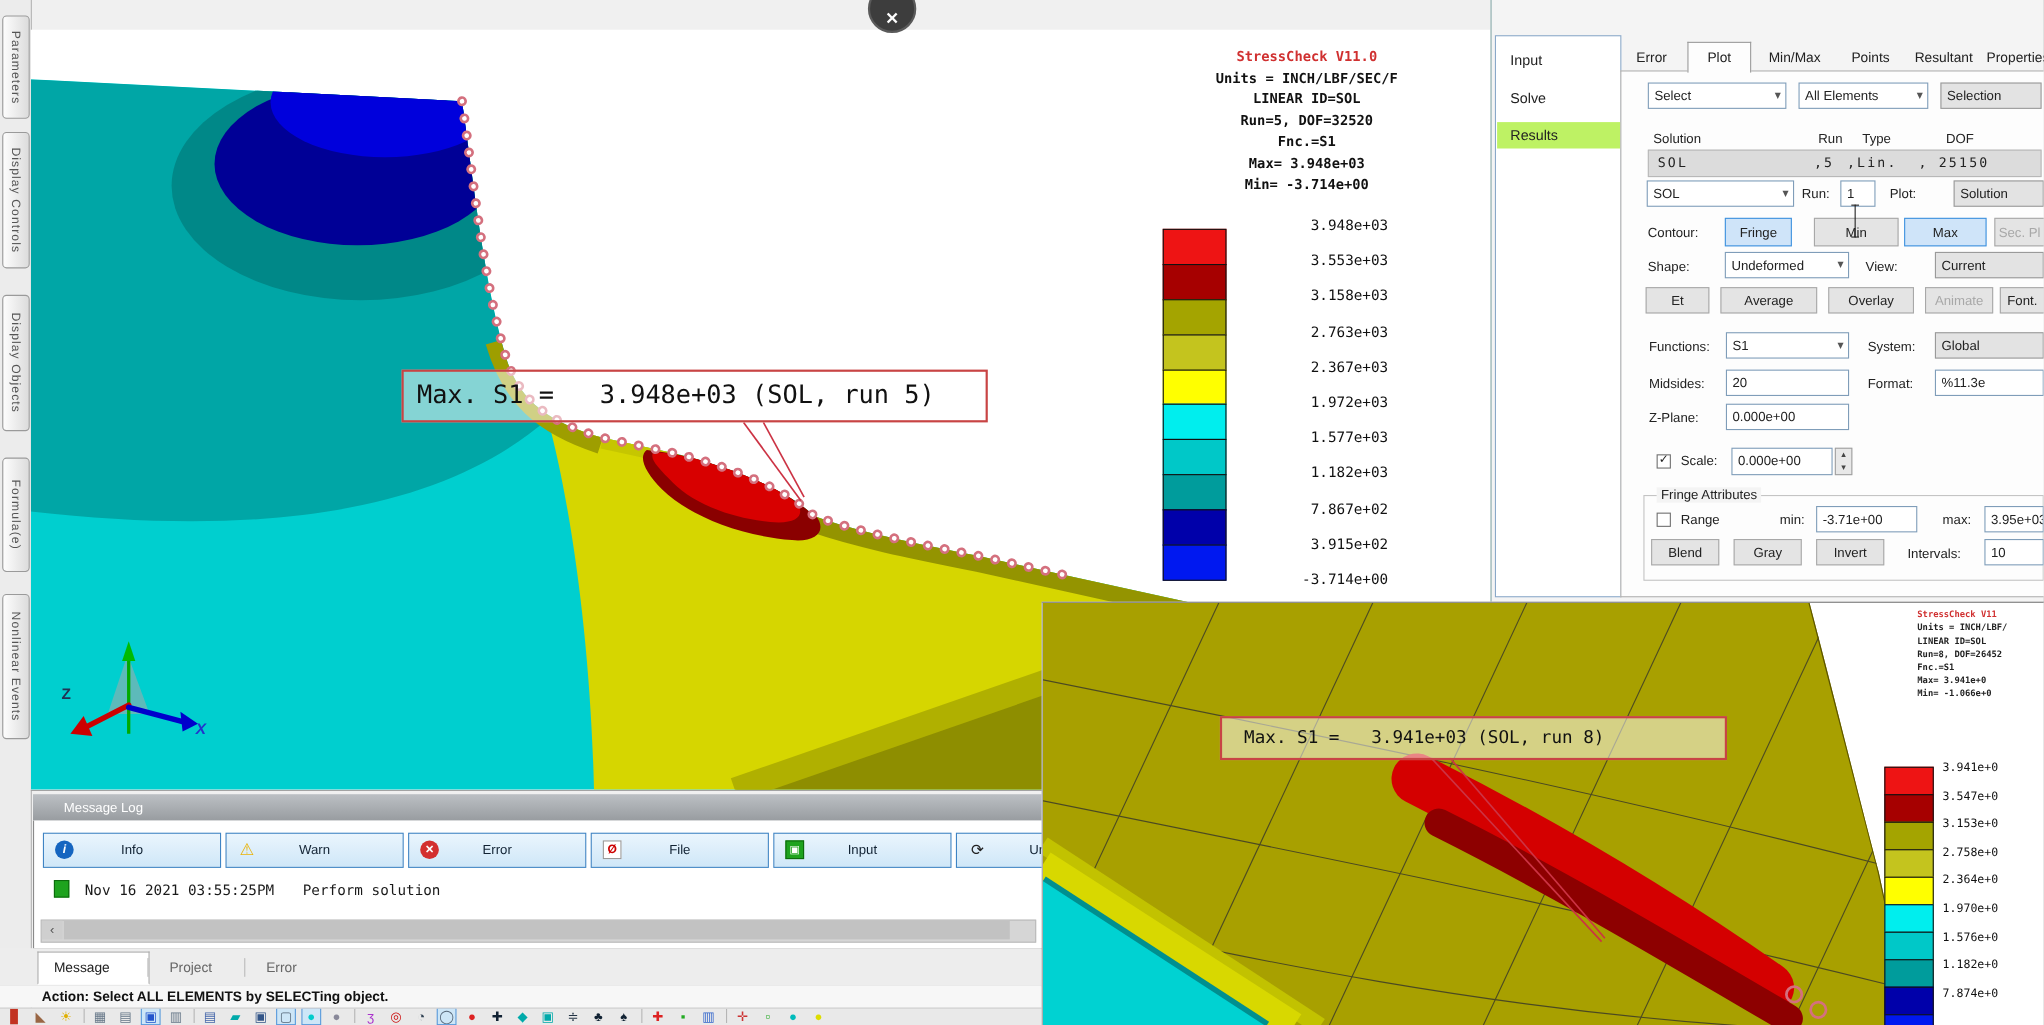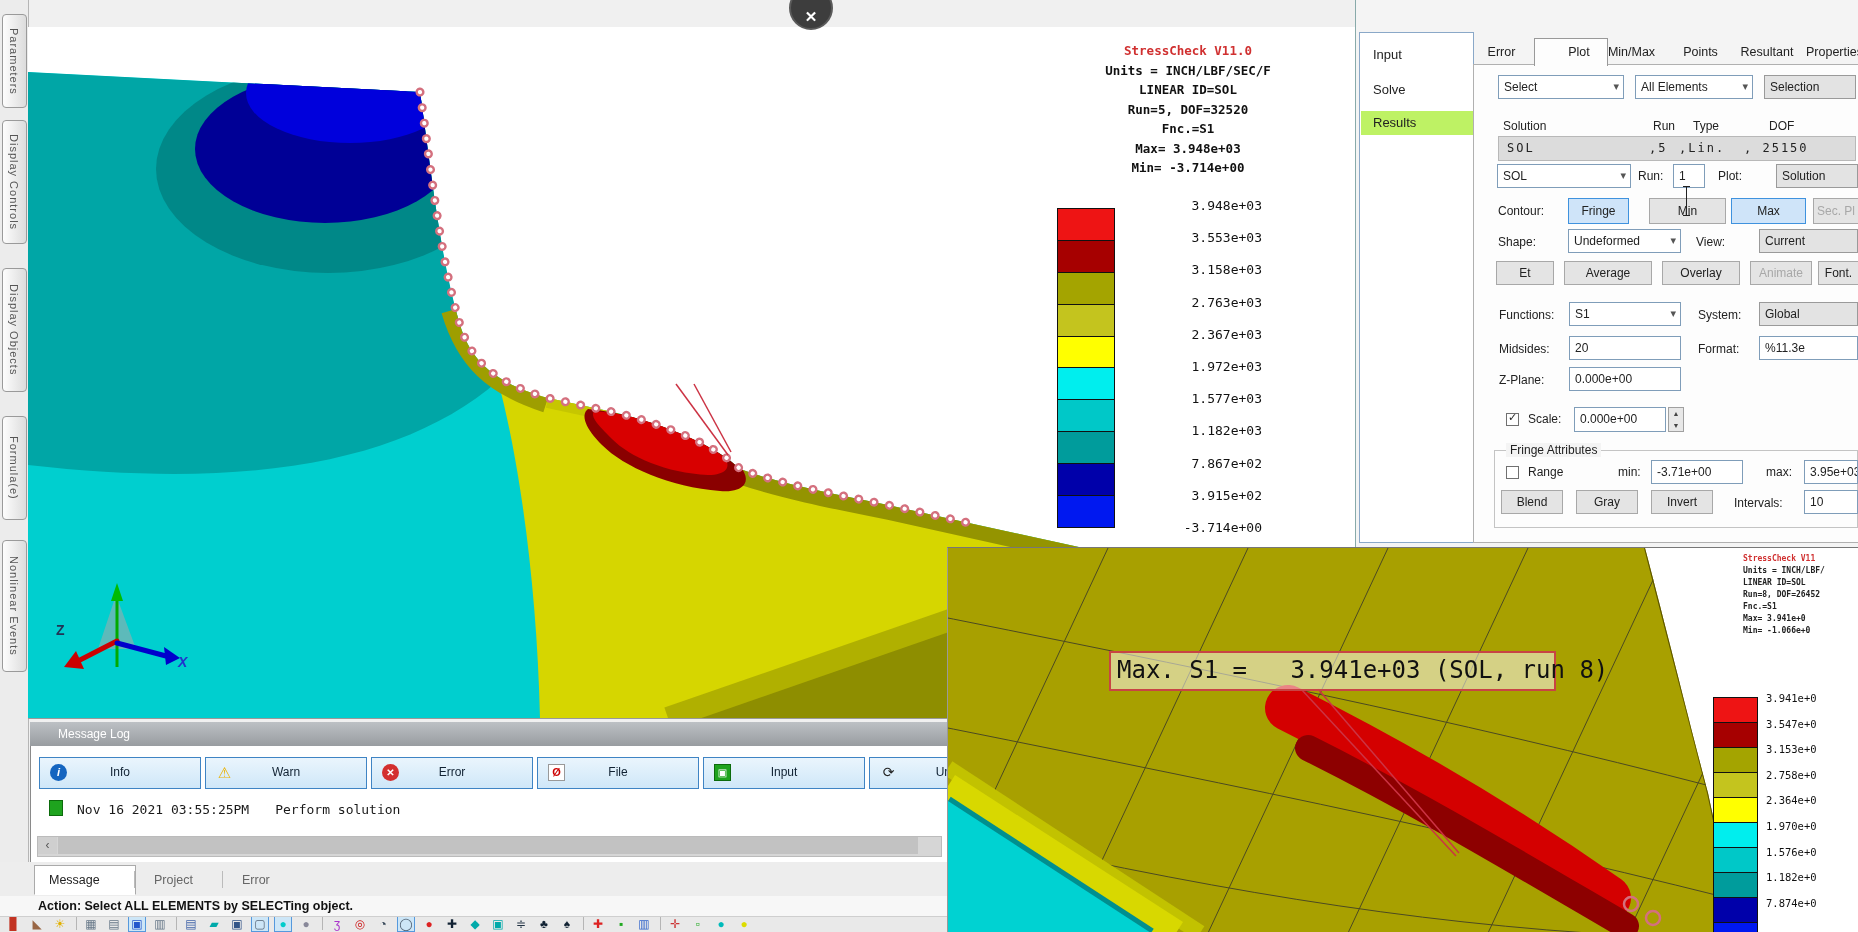--- a/index.html
+++ b/index.html
@@ -36,35 +36,35 @@
         font-size:13px;color:#111;}
   .callout{border:2px solid #c84444;background:rgba(255,255,255,0.52);color:#111;
            font-family:"DejaVu Sans Mono",monospace;white-space:pre;z-index:5;}
   #vp-annotation{left:337px;top:309px;width:517px;height:44px;font-size:23px;line-height:42px;padding-left:12px;}
   
   #overlay{left:947px;top:547px;width:911px;height:385px;background:#fff;border-top:1px solid #777;
            border-left:1px solid #999;z-index:10;overflow:hidden;}
   #ov-header{left:795px;top:5px;width:116px;font-family:"DejaVu Sans Mono",monospace;font-size:8px;
              font-weight:bold;line-height:12px;color:#222;overflow:hidden;white-space:nowrap;}
   #ov-header .red{color:#d03030;}
-  #ov-annotation{left:161px;top:103px;width:437px;height:36px;font-size:24px;line-height:34px;padding-left:6px;}
+  #ov-annotation{left:161px;top:103px;width:437px;height:36px;font-size:16px;line-height:34px;padding-left:20px;}
   #ov-legend-bar{left:765px;top:150px;width:45px;}
   .oblock{width:45px;height:26px;border:1px solid #111;box-sizing:border-box;margin-top:-1px;}
   #ov-legend-labels{left:818px;top:12px;width:92px;height:385px;}
   .oval{position:absolute;width:92px;font-family:"DejaVu Sans Mono",monospace;font-size:10.5px;color:#111;}
   
   #simpanel{left:1355px;top:0;width:503px;height:547px;background:#f4f4f4;border-left:1px solid #8aa;}
   #sim-title{left:0;top:0;width:503px;height:27px;background:#1b76d0;color:#fff;font-weight:bold;
              font-size:13px;line-height:27px;padding-left:10px;box-sizing:border-box;}
   #navbox{left:3px;top:32px;width:113px;height:509px;background:#fff;border:1px solid #8aa8c8;}
   .navitem{position:absolute;left:1px;width:109px;height:24px;line-height:24px;padding-left:12px;font-size:13px;}
   .navitem.active{background:#bef264;}
   #simcontent{left:117px;top:64px;width:386px;height:477px;background:#fdfdfd;border:1px solid #b0b0b0;border-right:none;}
   .stab{position:absolute;top:41px;height:23px;line-height:23px;text-align:center;font-size:12.5px;color:#222;}
-  .stab.active{top:38px;height:27px;line-height:27px;background:#fdfdfd;border:1px solid #999;border-bottom:none;z-index:3;padding-left:16px;}
+  .stab.active{top:38px;height:27px;line-height:27px;background:#fdfdfd;border:1px solid #999;border-bottom:none;z-index:3;}
   .slab{position:absolute;font-size:12px;color:#222;}
   .fld{position:absolute;border:1px solid #7f9db9;background:#fff;font-size:12px;padding:4px 5px;
        box-sizing:border-box;overflow:hidden;white-space:nowrap;}
   .fld.gray{background:#e3e3e3;border-color:#9a9a9a;}
   .combo::after{content:"▾";position:absolute;right:4px;top:4px;color:#555;font-size:11px;}
   .sbtn{position:absolute;background:#e4e4e4;border:1px solid #a8a8a8;text-align:center;font-size:12px;
         box-sizing:border-box;color:#222;}
   .sbtn.on{background:#cfe4f9;border:1px solid #3f92de;}
   .sbtn.dis{color:#a8a8a8;}
   .cb{position:absolute;width:13px;height:13px;border:1px solid #707070;background:#fff;box-sizing:border-box;}
@@ -193,20 +193,21 @@
         <div class="lval" style="top: 235.4px;">3.158e+03</div>
         <div class="lval" style="top: 267.6px;">2.763e+03</div>
         <div class="lval" style="top: 299.8px;">2.367e+03</div>
         <div class="lval" style="top: 332px;">1.972e+03</div>
         <div class="lval" style="top: 364.2px;">1.577e+03</div>
         <div class="lval" style="top: 396.4px;">1.182e+03</div>
         <div class="lval" style="top: 428.6px;">7.867e+02</div>
         <div class="lval" style="top: 460.8px;">3.915e+02</div>
         <div class="lval" style="top: 493px;">-3.714e+00</div>
       </div>
+    <div id="vp-annotation" class="abs callout">Max. S1 =   3.948e+03 (SOL, run 5)</div>
   </div>
 
   <div id="overlay" class="abs">
     <svg width="911" height="385" viewBox="0 0 911 385">
       <defs>
         <clipPath id="clipOv">
           <path d="M0,0 L697,0 C722,95 744,185 760,245 C770,292 781,340 791,385 L0,385 Z"></path>
         </clipPath>
       </defs>
       <g clip-path="url(#clipOv)">

